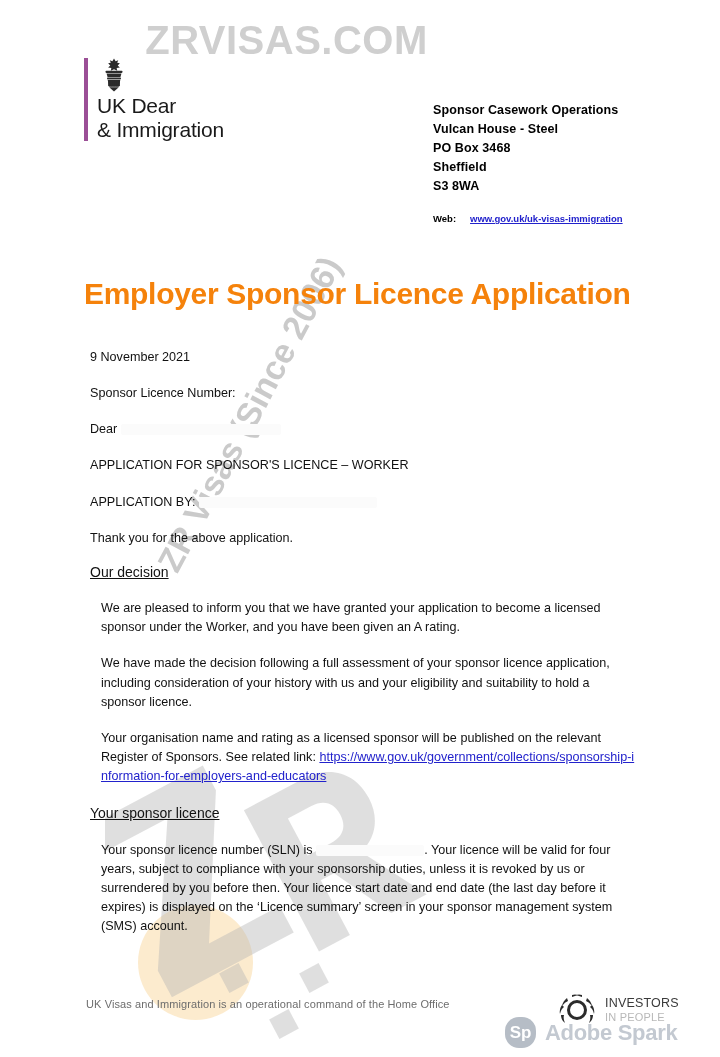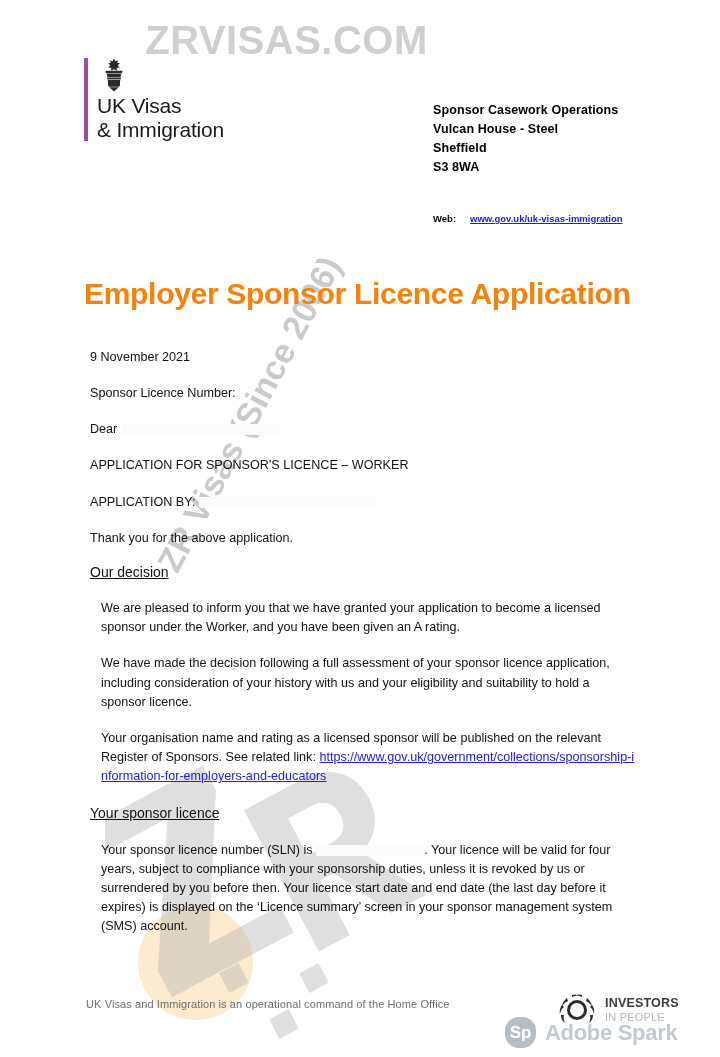--- a/index.html
+++ b/index.html
@@ -180,21 +180,21 @@
     position: absolute;
     left: 556px;
     top: 992px;
     display: flex;
     align-items: center;
     gap: 7px;
   }
   #iip-text { line-height: 1.0; }
   #iip-top {
     font-size: 12.5px;
-    font-weight: bold;
+    font-weight: normal;
     color: #3a3a3a;
     letter-spacing: .2px;
   }
   #iip-bot {
     font-size: 11px;
     color: #b8b8b8;
     letter-spacing: .2px;
     margin-top: 2px;
   }
   #spark {
@@ -259,28 +259,29 @@
             <rect x="17" y="37" width="26" height="3"></rect>
             <path d="M18 41 h24 l-3 13 h-18 Z"></path>
             <rect x="19" y="42" width="2.6" height="11"></rect>
             <rect x="24" y="42" width="2.6" height="11"></rect>
             <rect x="29" y="42" width="2.6" height="11"></rect>
             <rect x="34" y="42" width="2.6" height="11"></rect>
             <rect x="38.5" y="42" width="2.6" height="11"></rect>
             <path d="M21 55 h18 l-9 8 Z"></path>
           </g>
         </svg>
-        <div class="brand-line">UK Visas</div>
+        <div class="brand-line">UK Dear</div>
         <div class="brand-line">&amp; Immigration</div>
       </div>
     </div>
 
     <div id="address">
       <div>Sponsor Casework Operations</div>
       <div>Vulcan House - Steel</div>
+      <div>PO Box 3468</div>
       <div>Sheffield</div>
       <div>S3 8WA</div>
     </div>
 
     <div id="weblink-row">
       <span>Web:</span>
       <a href="#">www.gov.uk/uk-visas-immigration</a>
     </div>
 
     <div id="doc-title">Employer Sponsor Licence Application</div>

